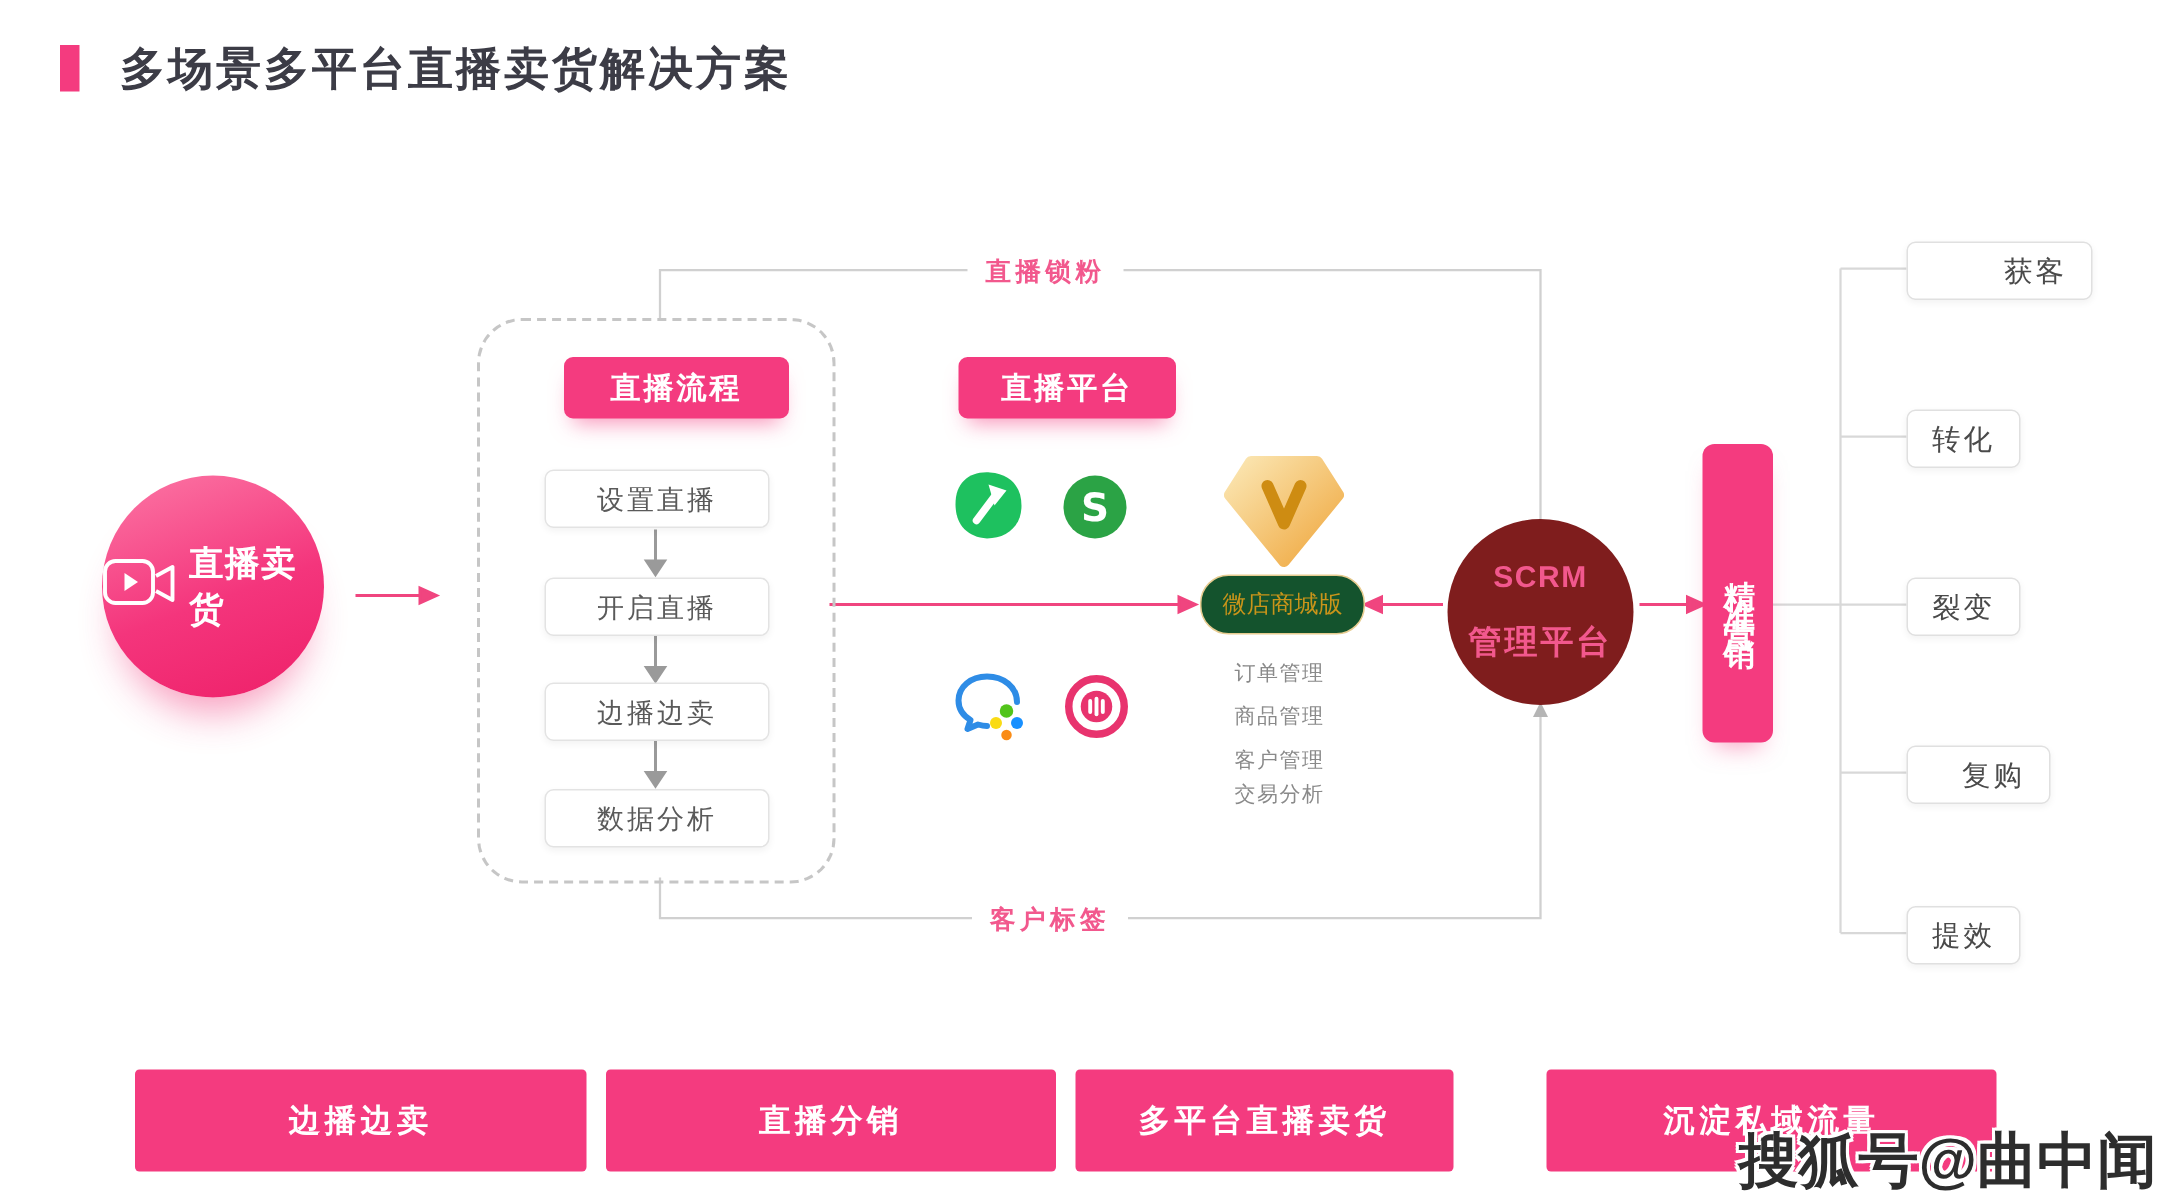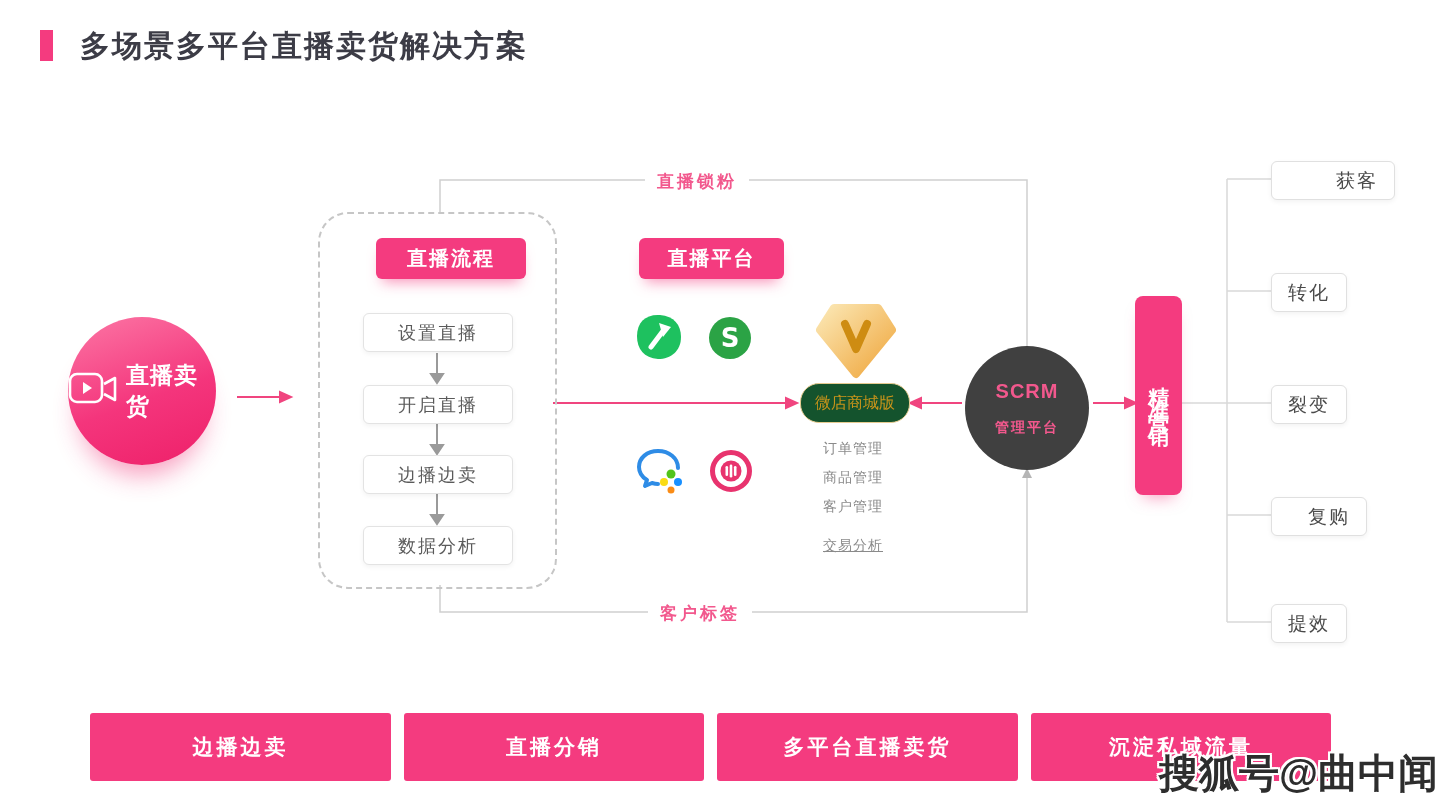--- a/index.html
+++ b/index.html
@@ -32,24 +32,24 @@
 
   
   .picon{position:absolute;}
 
   
   .weidian-pill{position:absolute;left:800px;top:383px;width:108px;height:38px;border:1px solid #E6CB90;border-radius:19px;
     background:#14532d;display:flex;align-items:center;justify-content:center;color:#C9941A;font-size:16px;}
   .feature{position:absolute;left:823px;color:#8A8A8A;font-size:14px;letter-spacing:1px;}
 
   
-  .scrm-circle{position:absolute;left:965px;top:346px;width:124px;height:124px;border-radius:50%;background:#404040;
+  .scrm-circle{position:absolute;left:965px;top:346px;width:124px;height:124px;border-radius:50%;background:#7f1d1d;
     display:flex;flex-direction:column;align-items:center;justify-content:center;color:#F2588D;font-weight:bold;}
   .scrm-circle .l1{font-size:20px;letter-spacing:1px;}
-  .scrm-circle .l2{font-size:14px;margin-top:16px;letter-spacing:2px;}
+  .scrm-circle .l2{font-size:22px;margin-top:16px;letter-spacing:2px;}
 
   
   .marketing-bar{position:absolute;left:1135px;top:296px;width:47px;height:199px;background:#F43B7F;border-radius:8px;
     box-shadow:0 10px 16px -8px rgba(244,59,127,.5);
     display:flex;align-items:center;justify-content:center;}
   .marketing-bar span{writing-mode:vertical-rl;text-orientation:upright;color:#fff;font-size:21px;font-weight:bold;letter-spacing:13px;}
 
   
   .outcome{position:absolute;left:1271px;width:74px;height:37px;background:#fff;border:1px solid #E0E0E0;border-radius:6px;
     box-shadow:0 2px 5px rgba(0,0,0,.05);display:flex;align-items:center;justify-content:center;
@@ -179,21 +179,21 @@
         </linearGradient>
       </defs>
       <polygon points="18,6 62,6 76,28 40,72 4,28" fill="url(#goldGrad)" stroke="url(#goldGrad)" stroke-width="8" stroke-linejoin="round"></polygon>
       <path d="M29 22 L40 47 L51 22" stroke="#CE8C12" stroke-width="8" stroke-linecap="round" stroke-linejoin="round" fill="none"></path>
     </svg>
   </div>
   <div class="weidian-pill">微店商城版</div>
   <div class="feature" style="top:440px;">订单管理</div>
   <div class="feature" style="top:469px;">商品管理</div>
   <div class="feature" style="top:498px;">客户管理</div>
-  <div class="feature" style="top:537px;text-decoration:underline;">交易分析</div>
+  <div class="feature" style="top:521px;">交易分析</div>
 
   <div class="scrm-circle">
     <span class="l1">SCRM</span>
     <span class="l2">管理平台</span>
   </div>
 
   <div class="marketing-bar">
     <span>精准营销</span>
   </div>
 
@@ -201,18 +201,18 @@
   <div class="outcome" style="top:273px;">转化</div>
   <div class="outcome" style="top:385px;">裂变</div>
   <div class="outcome" style="top:497px;padding-left:20px;">复购</div>
   <div class="outcome" style="top:604px;">提效</div>
 
   <div class="wire-label" style="left:697px;top:181px;">直播锁粉</div>
   <div class="wire-label" style="left:700px;top:613px;">客户标签</div>
 
   <div class="banner" style="left:90px;width:301px;">边播边卖</div>
   <div class="banner" style="left:404px;width:300px;">直播分销</div>
-  <div class="banner" style="left:717px;width:301px;">多平台直播卖货</div>
+  <div class="banner" style="left:717px;width:252px;">多平台直播卖货</div>
   <div class="banner" style="left:1031px;width:300px;">沉淀私域流量</div>
 
   <div class="watermark">搜狐号@曲中闻</div>
 
 </div>
 
 </body></html>

